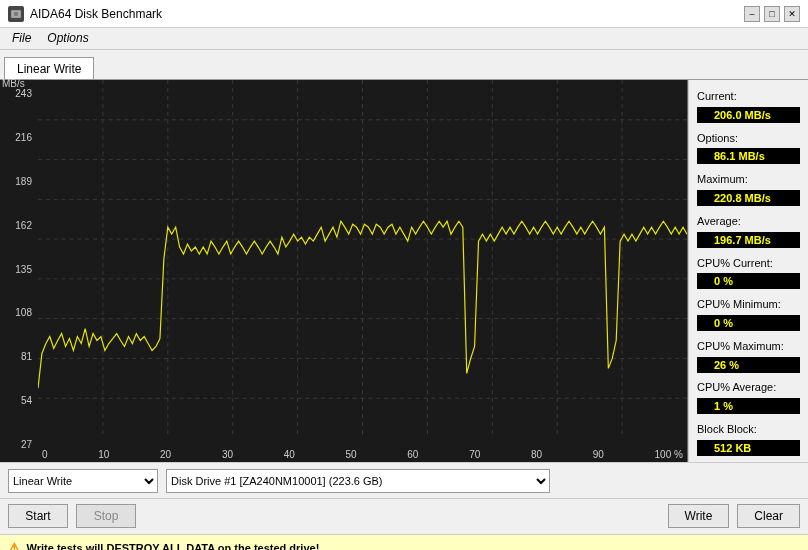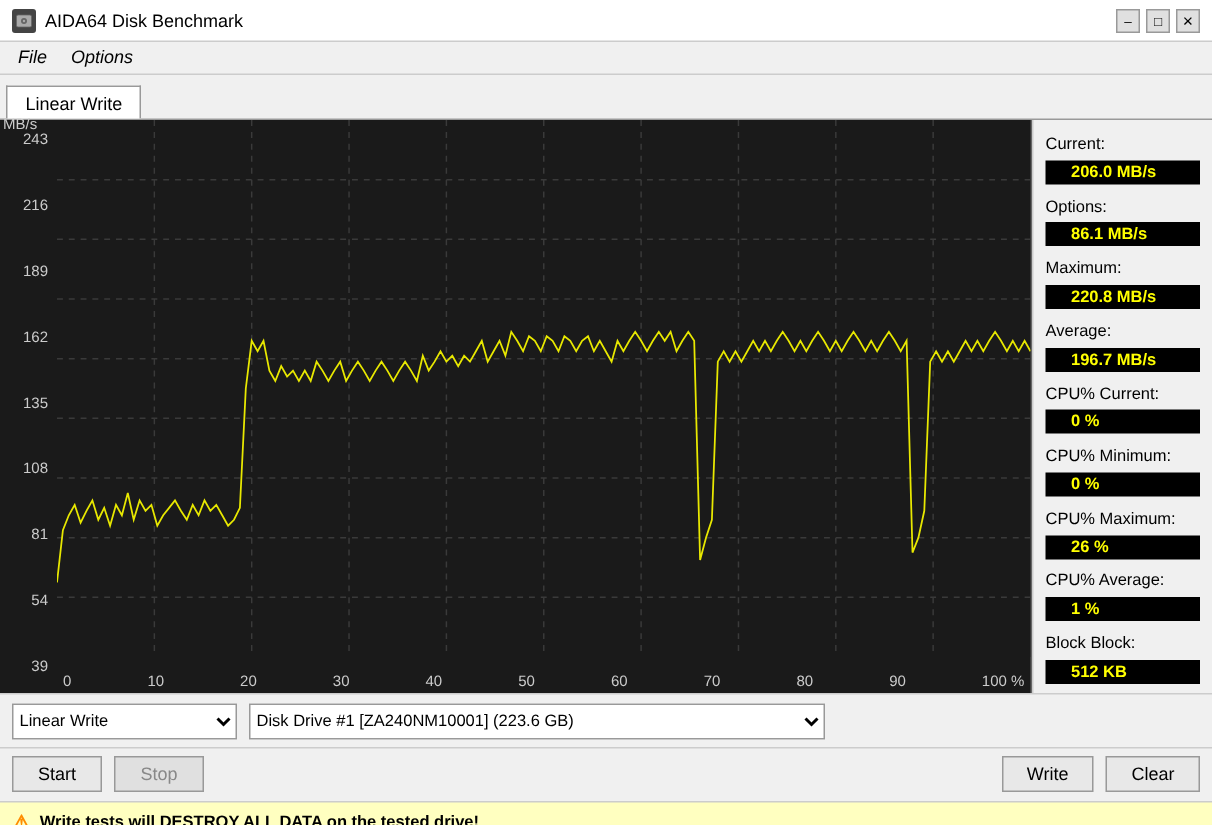--- a/index.html
+++ b/index.html
@@ -224,21 +224,21 @@
 
     <div class="y-axis-labels">
       <span class="y-label">243</span>
       <span class="y-label">216</span>
       <span class="y-label">189</span>
       <span class="y-label">162</span>
       <span class="y-label">135</span>
       <span class="y-label">108</span>
       <span class="y-label">81</span>
       <span class="y-label">54</span>
-      <span class="y-label">39</span>
+      <span class="y-label">27</span>
     </div>
 
     <div class="timestamp">22:02</div>
 
     <svg class="chart-svg" viewBox="0 0 660 360" preserveAspectRatio="none" style="position:absolute;left:38px;top:0;right:0;bottom:24px;width:calc(100% - 38px);height:calc(100% - 24px);">
 
       <rect width="660" height="360" fill="#1a1a1a"></rect>
 
       <line x1="0" y1="40" x2="660" y2="40" stroke="#3a3a3a" stroke-width="1" stroke-dasharray="4,4"></line>
       <line x1="0" y1="80" x2="660" y2="80" stroke="#3a3a3a" stroke-width="1" stroke-dasharray="4,4"></line>

